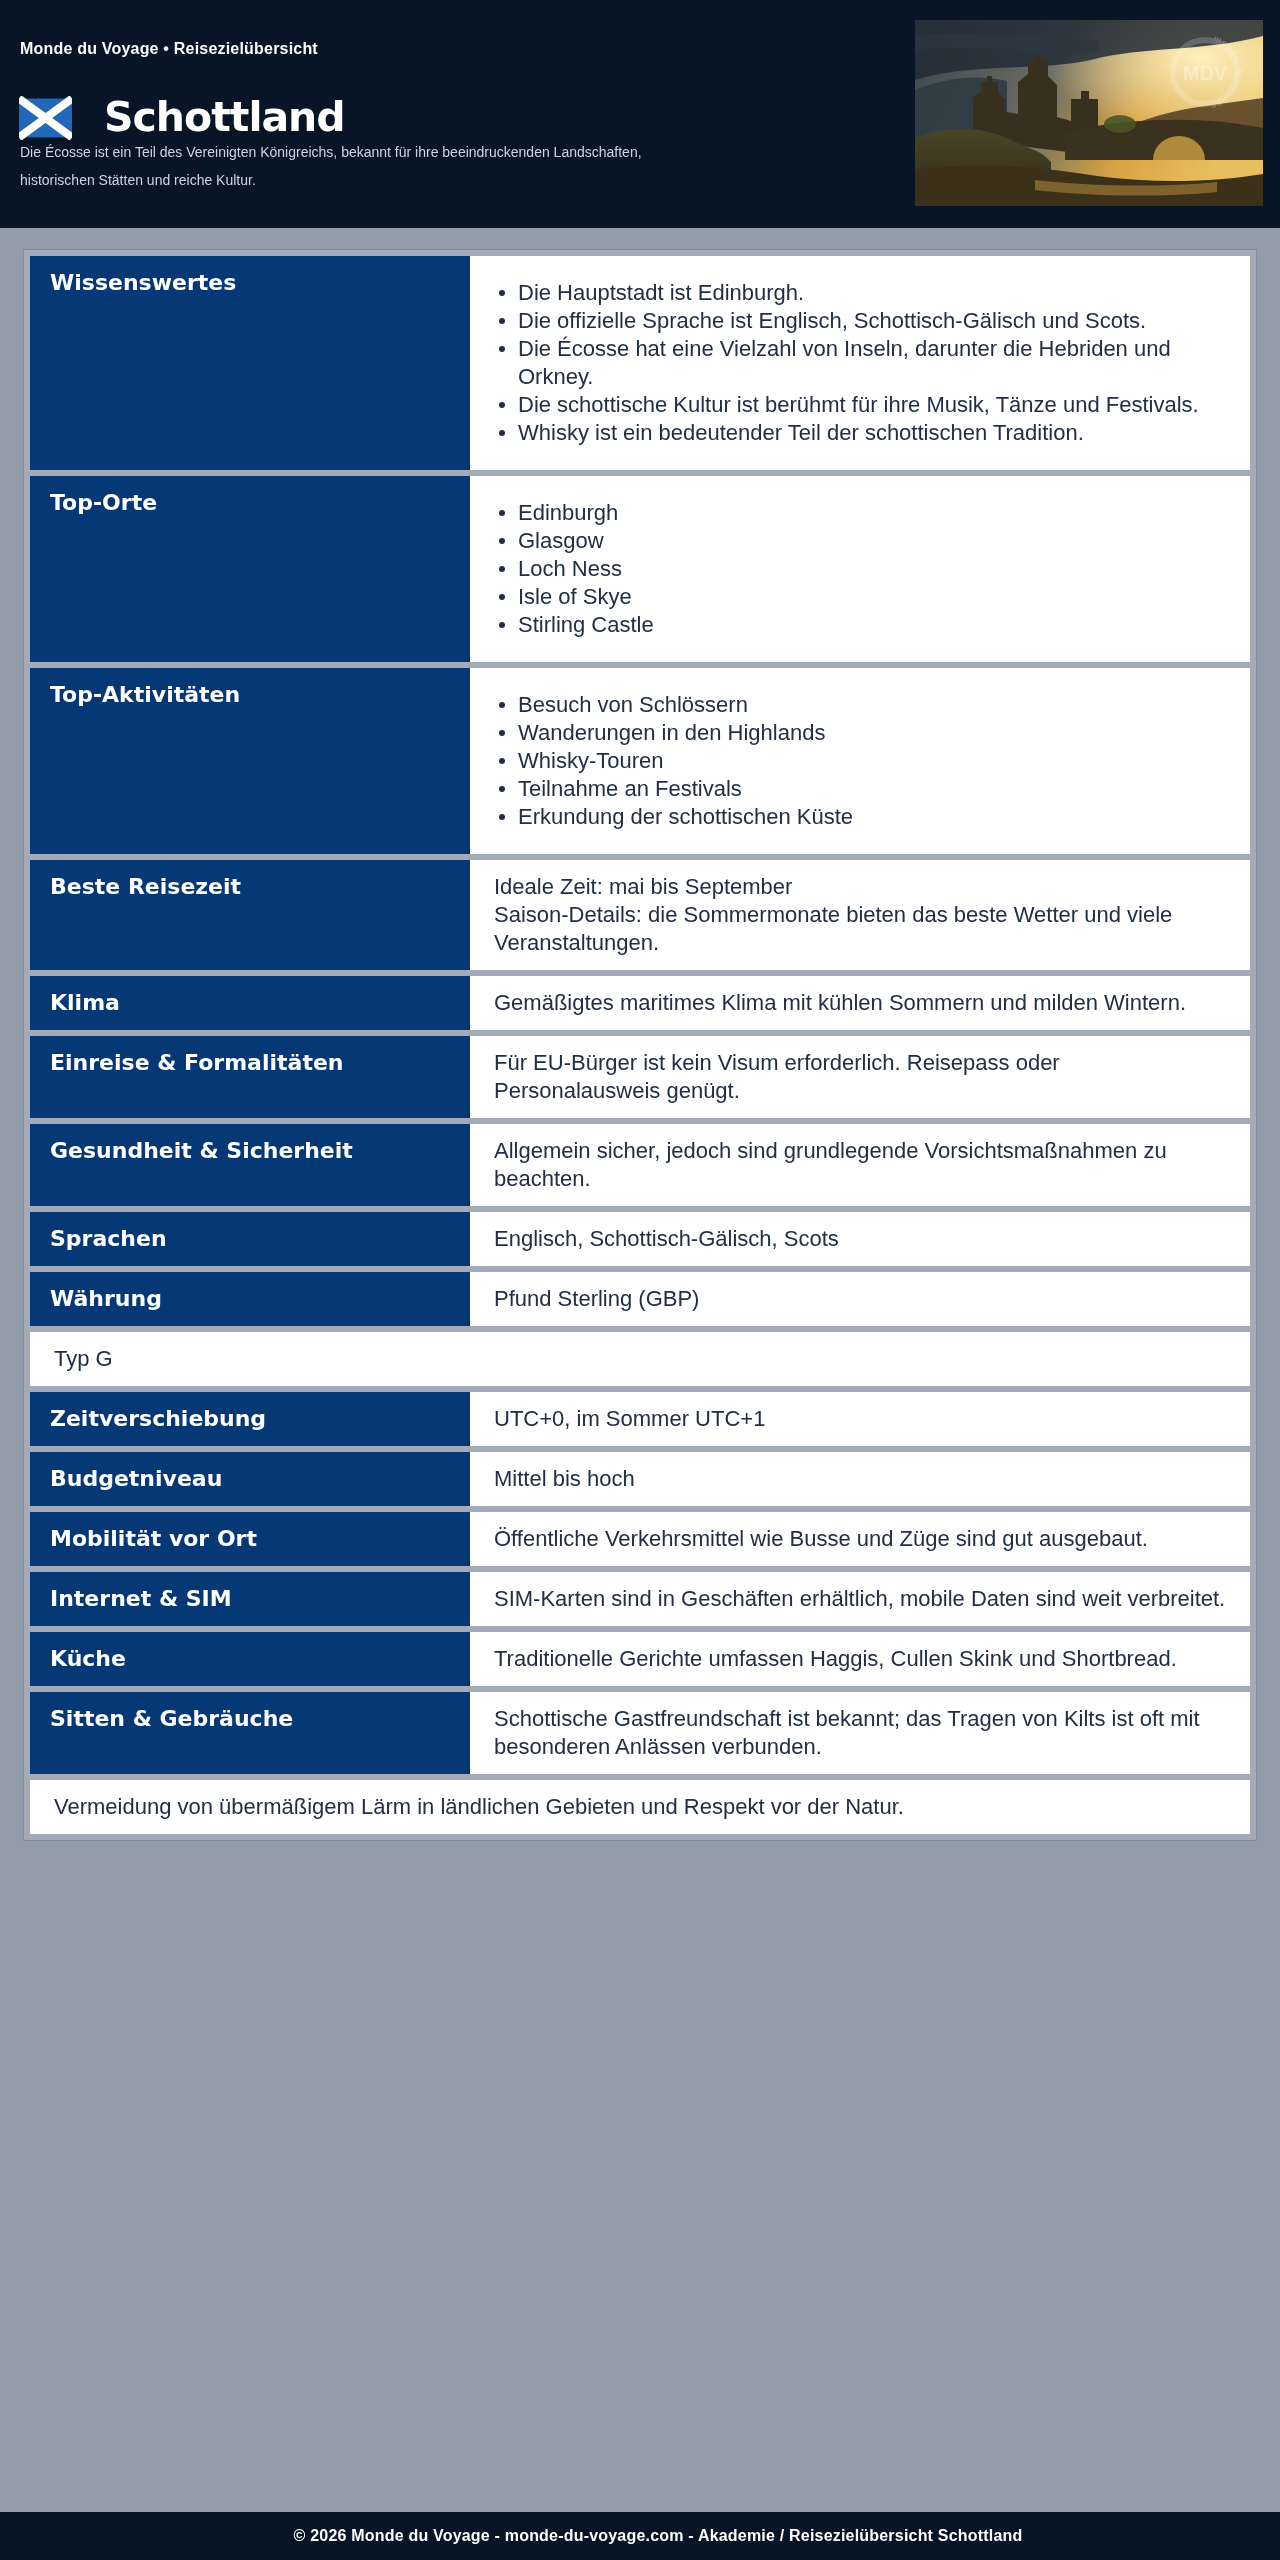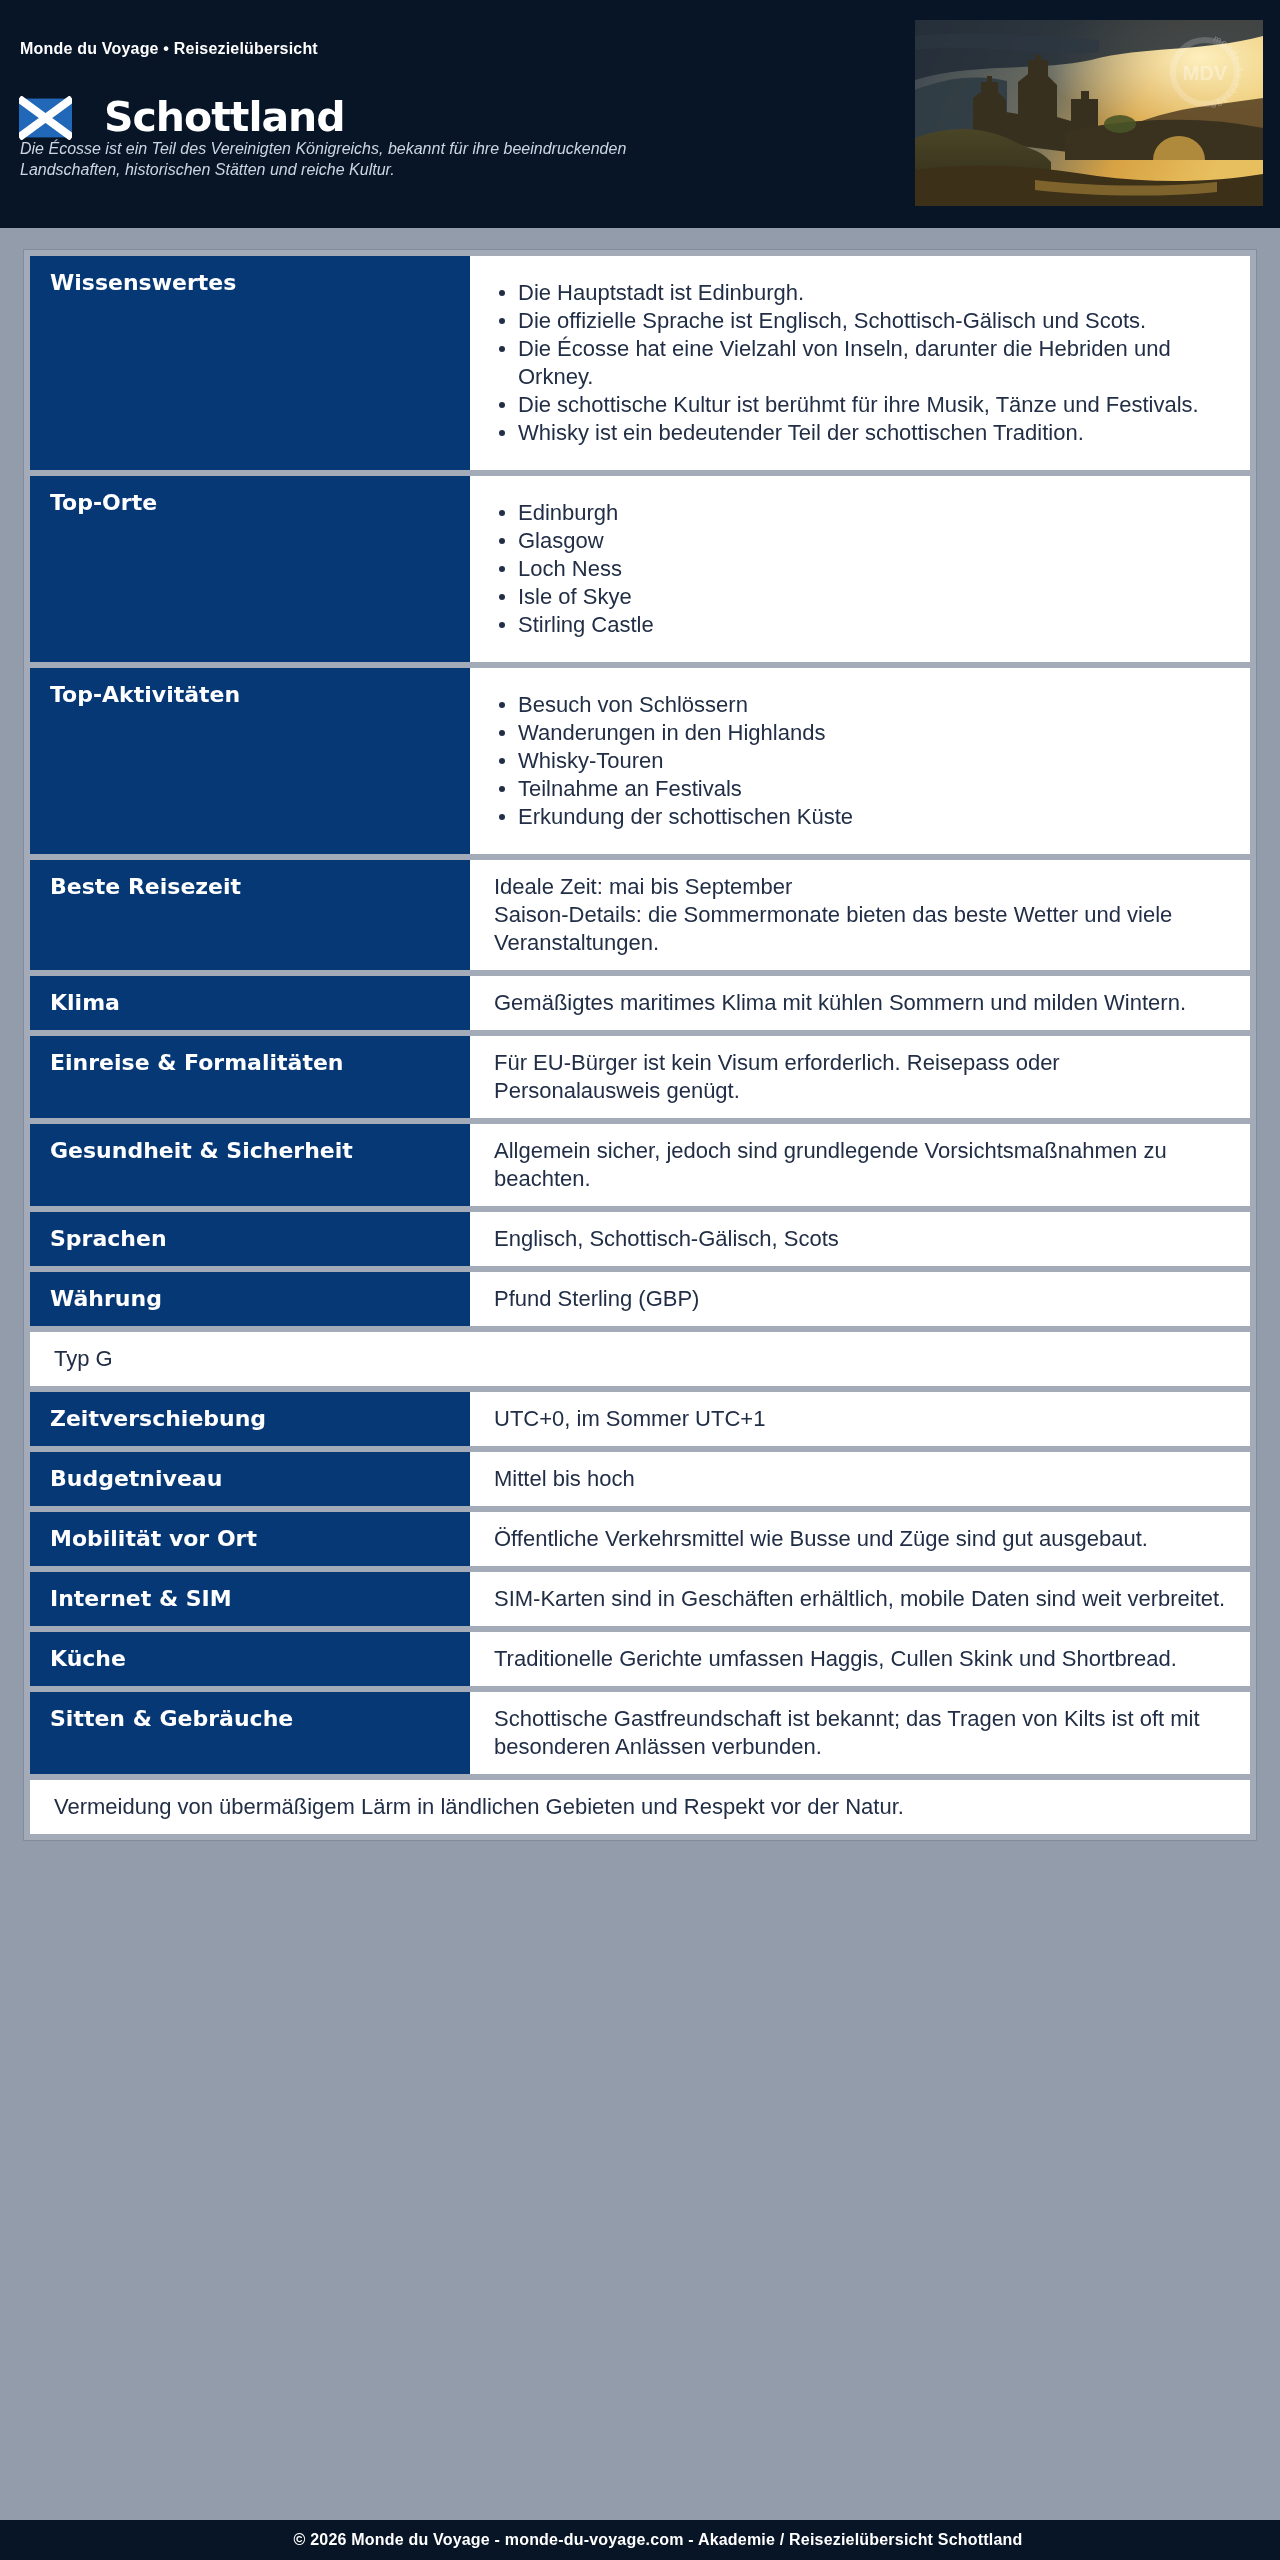--- a/index.html
+++ b/index.html
@@ -21,42 +21,42 @@
 
   
   .header{position:relative;height:228px;background:var(--header-bg);}
   .breadcrumb{position:absolute;top:40px;left:20px;color:var(--header-text);
     font-size:16px;font-weight:bold;letter-spacing:.2px;}
   .title-row{position:absolute;top:80px;left:19px;display:flex;align-items:center;gap:15px;}
   .flag{width:53px;height:44px;display:block;flex:0 0 auto;}
   .page-title{margin:17px;color:var(--header-text);font-size:41px;font-weight:bold;
     font-family:"DejaVu Sans","Liberation Sans",sans-serif;letter-spacing:-1px;line-height:1;}
   .desc{position:absolute;top:138px;left:20px;width:700px;color:var(--desc-text);
-    font-size:16px;line-height:21px;font-style:italic;}
+    font-size:14px;line-height:28px;}
   .photo{position:absolute;top:20px;right:17px;width:348px;height:186px;display:block;}
 
   
   .main{padding:21px 23px 0;}
   .info-table{display:flex;flex-direction:column;gap:6px;background:var(--gap);
     border:1px solid #818c9c;padding:6px;}
   .row{display:flex;align-items:stretch;}
   .label-cell{width:440px;flex:0 0 440px;background:var(--label-bg);color:#ffffff;
     font-family:"DejaVu Sans","Liberation Sans",sans-serif;
     font-weight:bold;font-size:22px;line-height:27px;padding:13px 18px 13px 20px;}
   .content-cell{flex:1;background:var(--cell-bg);color:var(--body-text);
     font-size:22px;line-height:28px;padding:13px 24px;}
   .content-cell.with-bullets{padding:23px 24px;}
   .content-cell ul{margin:0;padding:0;list-style:none;}
   .content-cell li{position:relative;padding-left:24px;}
   .content-cell li::before{content:"";position:absolute;left:5px;top:11px;width:6px;height:6px;
     border-radius:50%;background:var(--body-text);}
   .content-cell .line{margin:0;}
 
   
-  .footer{position:absolute;left:0;right:0;bottom:0;height:40px;background:var(--footer-bg);
+  .footer{position:absolute;left:0;right:0;bottom:0;height:48px;background:var(--footer-bg);
     display:flex;align-items:center;justify-content:center;padding-left:36px;}
   .footer-text{color:#ffffff;font-size:16px;font-weight:bold;letter-spacing:.2px;}
 </style>
 </head>
 <body>
 
 <div id="page">
 
   <div class="header">
     <div class="breadcrumb">Monde du Voyage • Reisezielübersicht</div>

